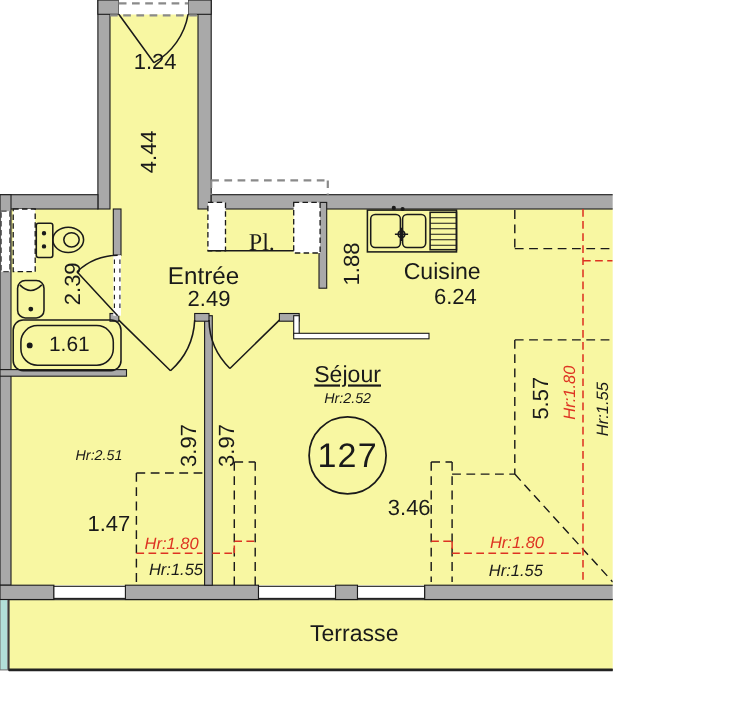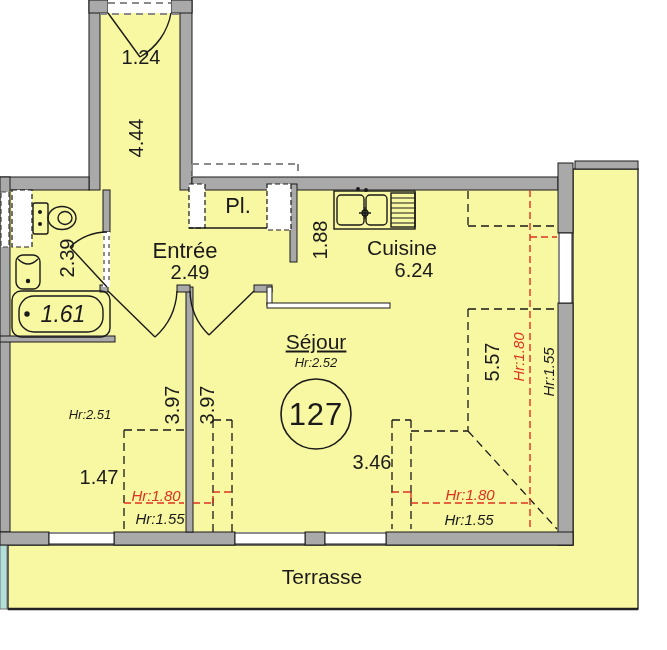--- a/index.html
+++ b/index.html
@@ -1,25 +1,25 @@
 <!DOCTYPE html>
 <html><head>
 <meta charset="utf-8">
 <style>
   html,body{margin:0;padding:0;background:#fff;}
-  #stage{position:relative;width:667px;height:650px;background:#ffffff;overflow:hidden;
+  #stage{position:relative;width:557px;height:650px;background:#ffffff;overflow:hidden;
          font-family:"Liberation Sans", sans-serif;color:#1a1a1a;}
   #plan-svg{position:absolute;left:0;top:0;}
   .lbl{position:absolute;transform:translate(-50%,-50%);white-space:nowrap;line-height:1;}
   .rot{transform:translate(-50%,-50%) rotate(-90deg);}
   .it{font-style:italic;}
   .red{color:#dd3322;}
   .s15{font-size:15px;}
   .s16{font-size:13px;}
-  .s19{font-size:23px;font-style:italic;}
+  .s19{font-size:19px;}
   .s20{font-size:20px;}
   .s21{font-size:21px;}
   .s22{font-size:22px;}
   .s30{font-size:31px;letter-spacing:1px;}
 </style>
 </head>
 <body>
 
 <div id="stage">
 
@@ -144,21 +144,21 @@
       <path d="M392,492 H411 M411,492 V503 M411,503 H530"></path>
     </g>
 
     <circle cx="316" cy="414" r="35" fill="none" stroke="#1a1a1a" stroke-width="1.6"></circle>
   </svg>
 
   <div class="lbl s20" style="left:141px;top:57px;">1.24</div>
   <div class="lbl rot s20" style="left:136px;top:138px;">4.44</div>
   <div class="lbl s22" style="left:185px;top:251px;">Entrée</div>
   <div class="lbl s20" style="left:190px;top:272px;">2.49</div>
-  <div class="lbl s22" style="left:238px;top:206px;">Pl.</div>
+  <div class="lbl s22" style="left:238px;top:220px;font-family:Liberation Serif, serif;">Pl.</div>
   <div class="lbl rot s20" style="left:320px;top:240px;">1.88</div>
   <div class="lbl s21" style="left:402px;top:247px;">Cuisine</div>
   <div class="lbl s20" style="left:414px;top:270px;">6.24</div>
   <div class="lbl rot s20" style="left:67px;top:258px;">2.39</div>
   <div class="lbl s19" style="left:63px;top:314px;">1.61</div>
   <div class="lbl s21" style="left:316px;top:341px;text-decoration:underline;">Séjour</div>
   <div class="lbl it s16" style="left:316px;top:362px;">Hr:2.52</div>
   <div class="lbl s30" style="left:316px;top:414px;">127</div>
   <div class="lbl it s16" style="left:90px;top:414px;">Hr:2.51</div>
   <div class="lbl s20" style="left:99px;top:477px;">1.47</div>

